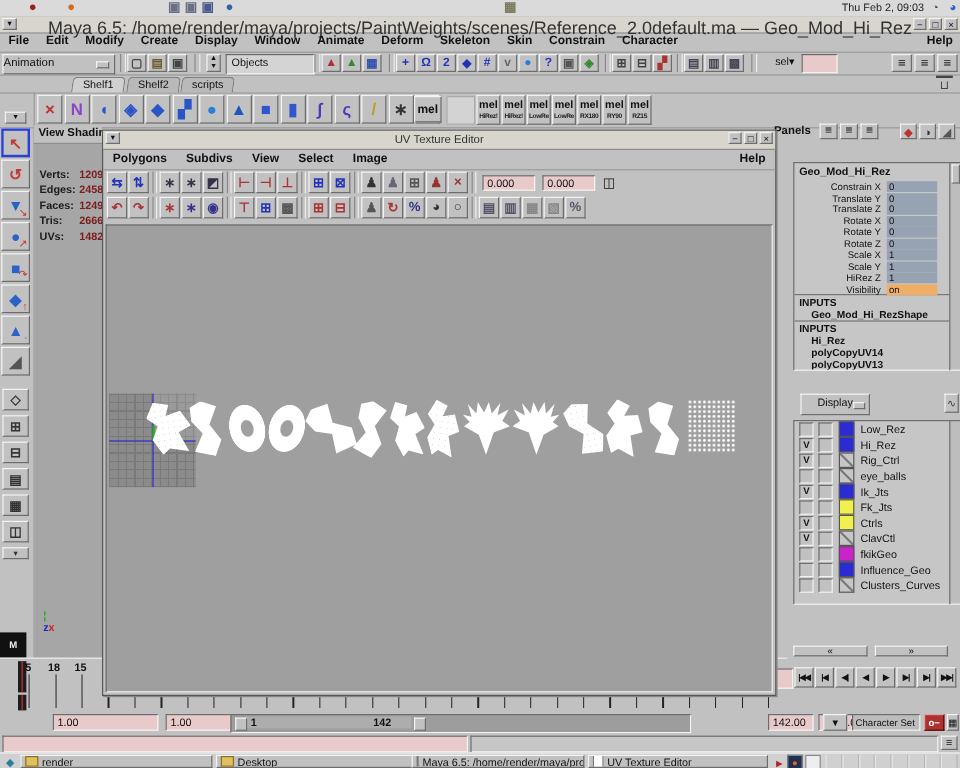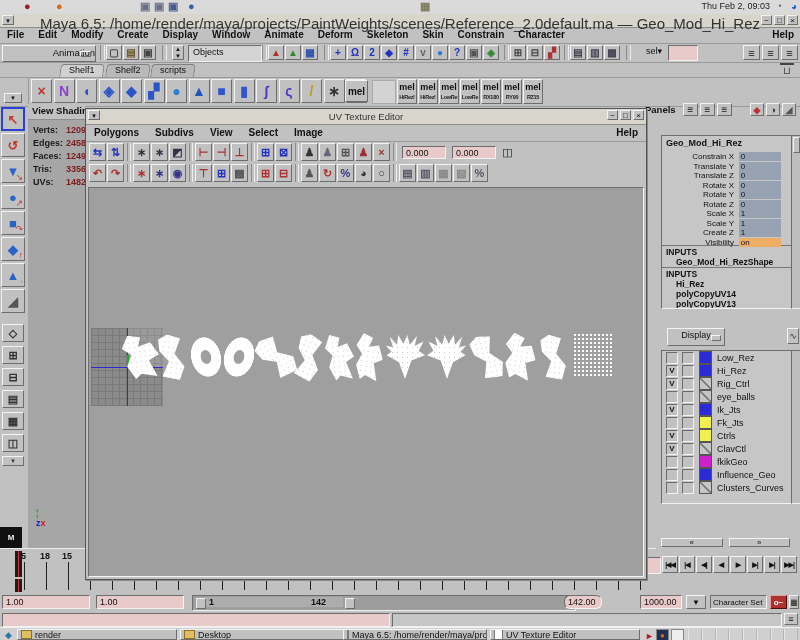--- a/index.html
+++ b/index.html
@@ -21,21 +21,21 @@
   #main-title .t{position:absolute;left:0;right:0;text-align:center;top:1px;font-size:15px;color:#333;}
   .wbtns{position:absolute;right:2px;top:1px;display:flex;gap:2px;}
   .wbtn{width:11px;height:10px;font-size:8px;line-height:9px;}
   .wmenu{position:absolute;left:2px;top:1px;width:12px;height:10px;font-size:7px;line-height:9px;}
   
   #menu-bar{left:0;top:27px;width:800px;height:16px;border-bottom:1px solid #9a9a9a;}
   #menu-bar .mi{float:left;padding:2px 7px 0 7px;font-weight:bold;font-size:10px;}
   #menu-help{position:absolute;right:6px;top:2px;font-weight:bold;font-size:10px;}
   
   #status-line{left:0;top:43px;width:800px;height:19px;border-bottom:1px solid #9a9a9a;}
-  #anim-dd{position:absolute;left:2px;top:2px;width:92px;height:14px;padding-top:1px;font-size:9.5px;text-align:right;}
+  #anim-dd{position:absolute;left:2px;top:2px;width:92px;height:14px;padding-top:1px;font-size:9.5px;text-align:left;}
   #anim-dd .mark{position:absolute;right:4px;top:5px;width:9px;height:4px;border:1px solid;border-color:#f3f3f3 #6d6d6d #6d6d6d #f3f3f3;}
   .vsep{position:absolute;top:2px;width:3px;height:15px;border-left:1px solid #8b8b8b;border-right:1px solid #ececec;}
   .sicon{width:16px;height:15px;font-size:10px;margin-right:1px;}
   #objects-field{position:absolute;left:188px;top:2px;width:68px;height:14px;background:#d4d4d4;padding:1px 0 0 4px;font-size:9px;}
   #spinner{position:absolute;left:172px;top:2px;width:12px;height:15px;font-size:6px;flex-direction:column;line-height:7px;}
   #sel-btn{position:absolute;left:646px;top:3px;font-size:9px;}
   #sel-field{position:absolute;left:668px;top:2px;width:28px;height:14px;}
   #right-toggles{position:absolute;right:2px;top:2px;display:flex;gap:2px;}
   #right-toggles .ib{width:17px;height:15px;font-size:11px;}
   
@@ -59,21 +59,21 @@
   
   #toolbox{left:0;top:106px;width:28px;height:442px;border-right:1px solid #9a9a9a;}
   .tool{position:relative;width:24px;height:24px;margin:1px;font-size:13px;}
   .tool.active{outline:2px solid #2b3fd4;outline-offset:-2px;}
   .tool .ov{position:absolute;right:1px;bottom:0;font-size:9px;}
   .lay{width:22px;height:18px;margin:2px 2px;font-size:11px;color:#333;}
   
   #viewport{left:28px;top:104px;width:57px;height:444px;background:#a6a6a6;overflow:hidden;}
   #vp-menubar{position:absolute;left:0;top:0;width:57px;height:14px;background:#c1c1c1;border-bottom:1px solid #8d8d8d;
      font-weight:bold;font-size:9.5px;white-space:nowrap;padding:1px 0 0 4px;}
-  #hud{position:absolute;left:5px;top:20px;}
+  #hud{position:absolute;left:5px;top:36px;}
   .hudrow{height:13px;white-space:nowrap;}
   .hudrow .l{display:inline-block;width:33px;font-weight:bold;font-size:9px;color:#1a1a1a;}
   .hudrow .v{font-weight:bold;font-size:9px;color:#7c1c1c;}
   #axis-ind{position:absolute;left:8px;top:404px;font-size:9px;font-weight:bold;}
   #axis-ind .g{color:#1fae1f;} #axis-ind .z{color:#2222cc;} #axis-ind .x{color:#cc2222;}
   #maya-logo{left:0;top:527px;width:22px;height:21px;background:#111;color:#eee;font-size:8px;
      display:flex;align-items:center;justify-content:center;font-weight:bold;}
   
   #right-panel{left:645px;top:104px;width:155px;height:452px;}
   #panels-label{position:absolute;left:0;top:0;width:34px;font-weight:bold;font-size:9.5px;overflow:hidden;}
@@ -123,29 +123,29 @@
   .tlab:nth-of-type(1){left:21px;} .tlab:nth-of-type(2){left:40px;} .tlab:nth-of-type(3){left:62px;}
   #tl-ticks{position:absolute;left:0;top:13px;width:100%;height:17px;
     background:repeating-linear-gradient(90deg,transparent 0 21px,#222 21px 22px);background-position:3px 0;}
   #tick-strip{left:0;top:578px;width:642px;height:15px;}
   #ts-lines{position:absolute;left:0;top:1px;width:100%;height:11px;
     background:repeating-linear-gradient(90deg,transparent 0 21px,#222 21px 22px);background-position:3px 0;}
   #ts-marker{position:absolute;left:15px;top:1px;width:7px;height:13px;background:#1c1c1c;}
   #ts-marker i{position:absolute;left:3px;top:0;width:1px;height:100%;background:#c33;}
   
   #range-row{left:0;top:593px;width:800px;height:19px;}
-  .rfield{position:absolute;top:2px;height:14px;font-size:9px;padding:1px 0 0 3px;box-sizing:border-box;}
+  .rfield{position:absolute;top:2px;height:14px;font-size:9px;padding:1px 0 0 3px;box-sizing:border-box;margin-left:42px;}
   #rf1{left:2px;width:88px;} #rf2{left:96px;width:88px;}
   #range-bar{position:absolute;left:192px;top:2px;width:382px;height:14px;background:#9d9d9d;}
   #range-inner{position:absolute;left:12px;top:1px;width:138px;height:10px;background:#adadad;}
   #rh1{position:absolute;left:3px;top:2px;width:8px;height:9px;}
   #rh2{position:absolute;left:152px;top:2px;width:8px;height:9px;}
   #rl1{position:absolute;left:16px;top:1px;font-weight:bold;font-size:9px;}
   #rl2{position:absolute;left:118px;top:1px;font-weight:bold;font-size:9px;}
-  #rf3{left:564px;width:38px;border-radius:6px;} #rf4{left:640px;width:42px;}
+  #rf3{left:598px;width:38px;} #rf4{left:640px;width:42px;}
   #range-dd{position:absolute;left:686px;top:2px;width:20px;height:14px;font-size:8px;}
   #charset{position:absolute;left:710px;top:2px;width:57px;height:14px;font-size:8px;padding:2px 0 0 2px;box-sizing:border-box;overflow:hidden;white-space:nowrap;}
   #keybtn{position:absolute;left:770px;top:2px;width:17px;height:14px;background:#b03030;color:#fff;font-size:8px;font-weight:bold;
      border:1px solid;border-color:#e0a0a0 #501010 #501010 #e0a0a0;}
   #autokey{position:absolute;left:789px;top:2px;width:10px;height:14px;font-size:8px;}
   
   #command-row{left:0;top:612px;width:800px;height:15px;}
   #cmd-in{position:absolute;left:2px;top:1px;width:386px;height:12px;}
   #cmd-out{position:absolute;left:392px;top:1px;width:388px;height:12px;background:#c6c6c6;}
   #cmd-icon{position:absolute;left:784px;top:1px;width:14px;height:12px;font-size:9px;}
@@ -541,21 +541,21 @@
 
         <div class="hudrow">
           <span class="l">Edges:</span><span class="v">2458</span>
         </div>
 
         <div class="hudrow">
           <span class="l">Faces:</span><span class="v">1249</span>
         </div>
 
         <div class="hudrow">
-          <span class="l">Tris:</span><span class="v">3356</span>
+          <span class="l">Tris:</span><span class="v">2666</span>
         </div>
 
         <div class="hudrow">
           <span class="l">UVs:</span><span class="v">1482</span>
         </div>
       </div>
     <div id="axis-ind">
       <span class="g">¦</span><br>
       <span class="z">z</span><span class="x">x</span>
     </div>
@@ -626,21 +626,21 @@
             <span class="an">Scale X</span>
             <span class="av">1</span>
           </div>
 
           <div class="cbrow">
             <span class="an">Scale Y</span>
             <span class="av">1</span>
           </div>
 
           <div class="cbrow">
-            <span class="an">Create Z</span>
+            <span class="an">HiRez Z</span>
             <span class="av">1</span>
           </div>
 
           <div class="cbrow">
             <span class="an">Visibility</span>
             <span class="av hl">on</span>
           </div>
         </div>
       <div class="cbsec">INPUTS</div>
       <div class="cbsub">Geo_Mod_Hi_RezShape</div>

